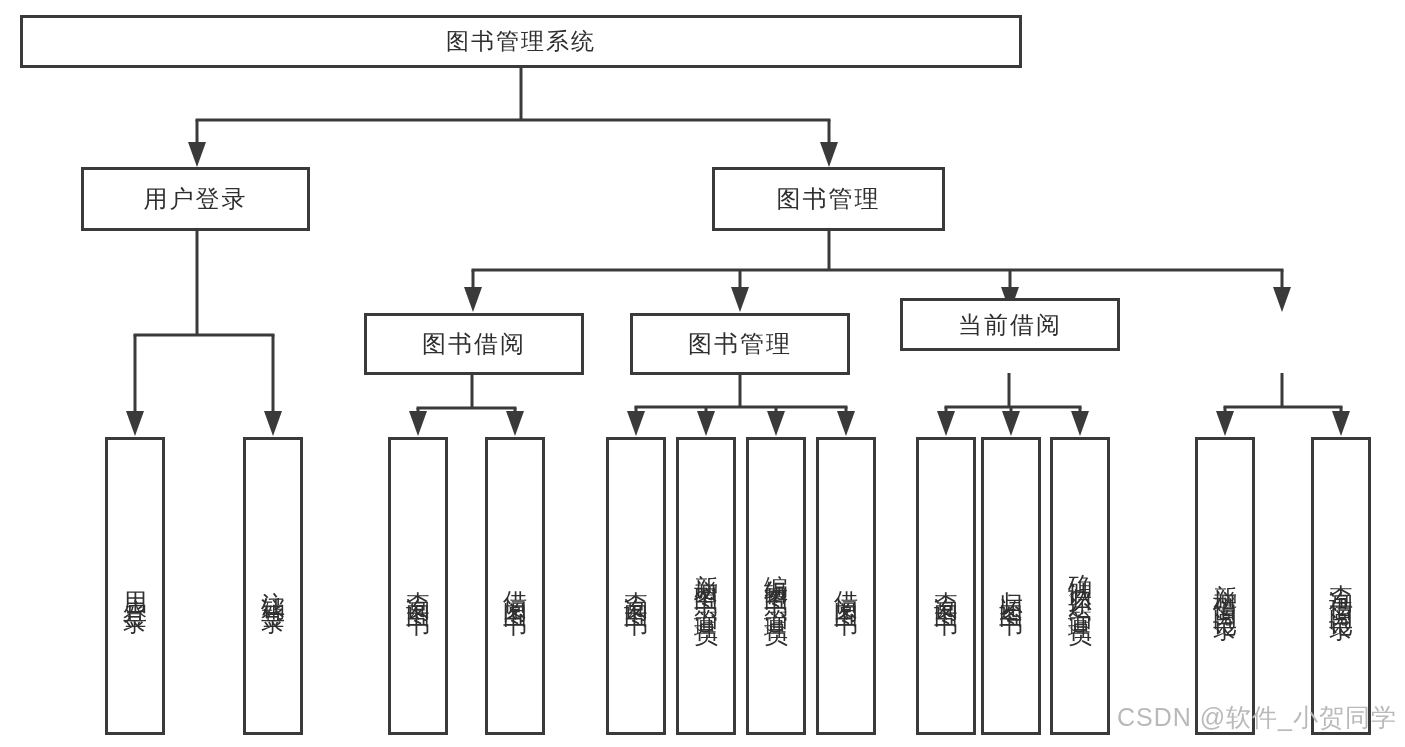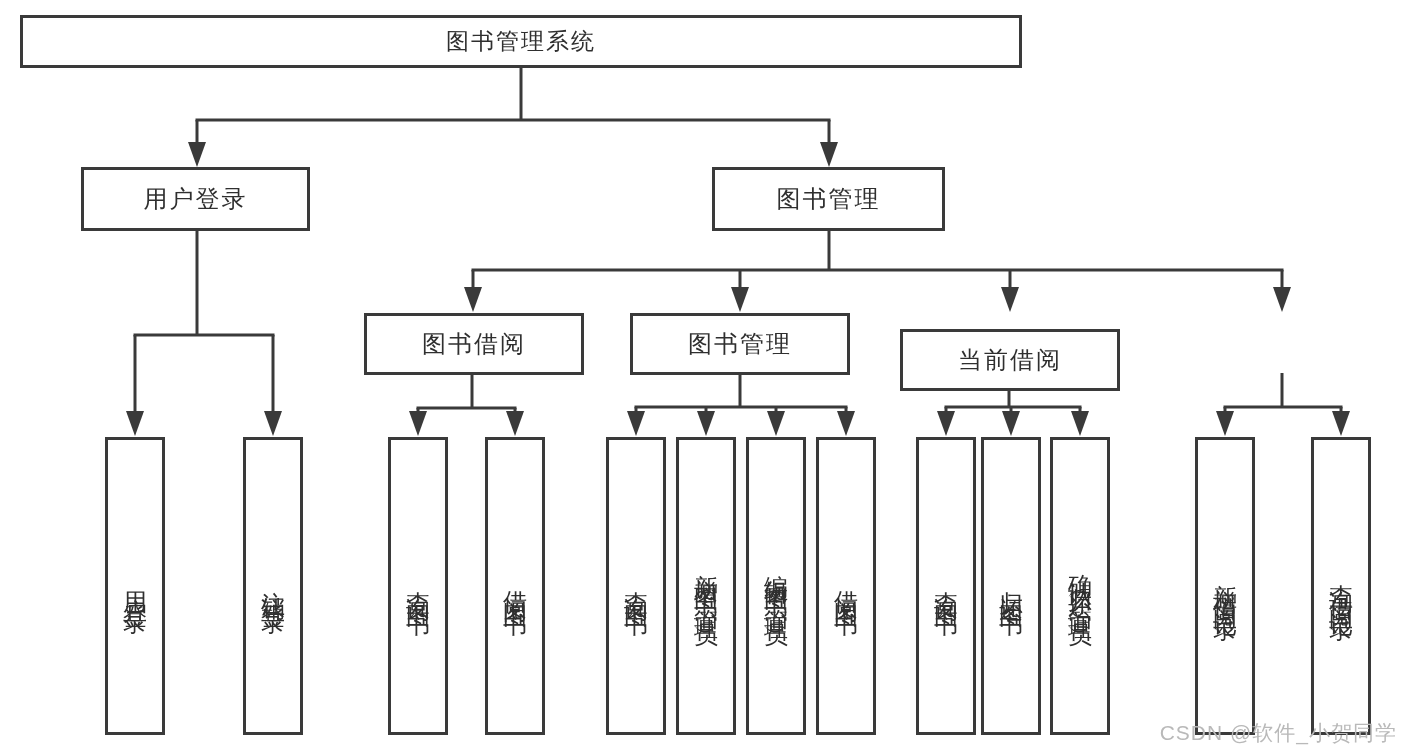--- a/index.html
+++ b/index.html
@@ -28,22 +28,22 @@
   .box.v{
     writing-mode:vertical-rl;
     text-orientation:mixed;
     font-size:24px;
     letter-spacing:7px;
     line-height:1;
   }
   #watermark{
     position:absolute;
     right:8px;
-    bottom:0;
-    font-size:21px;
+    bottom:13px;
+    font-size:25px;
     letter-spacing:1px;
     color:#b9b9b9;
     z-index:5;
     white-space:nowrap;
   }
 </style>
 </head>
 <body>
 
 <div id="stage">
@@ -103,21 +103,21 @@
       <polygon points="1332,411 1350,411 1341,436" fill="#3a3a3a"></polygon>
     </svg>
 
   <div class="box h root" style="left:20px;top:15px;width:1002px;height:53px">图书管理系统</div>
 
   <div class="box h" style="left:81px;top:167px;width:229px;height:64px">用户登录</div>
   <div class="box h" style="left:712px;top:167px;width:233px;height:64px">图书管理</div>
 
   <div class="box h" style="left:364px;top:313px;width:220px;height:62px">图书借阅</div>
   <div class="box h" style="left:630px;top:313px;width:220px;height:62px">图书管理</div>
-  <div class="box h" style="left:900px;top:329px;width:220px;height:62px">当前借阅</div>
+  <div class="box h" style="left:900px;top:298px;width:220px;height:53px">当前借阅</div>
 
   <div class="box v" style="left:105px;top:437px;width:60px;height:298px">用户登录</div>
   <div class="box v" style="left:243px;top:437px;width:60px;height:298px">注销登录</div>
 
   <div class="box v" style="left:388px;top:437px;width:60px;height:298px">查询图书</div>
   <div class="box v" style="left:485px;top:437px;width:60px;height:298px">借阅图书</div>
 
   <div class="box v" style="left:606px;top:437px;width:60px;height:298px">查询图书</div>
   <div class="box v" style="left:676px;top:437px;width:60px;height:298px">新增图书（管理员）</div>
   <div class="box v" style="left:746px;top:437px;width:60px;height:298px">编辑图书（管理员）</div>

